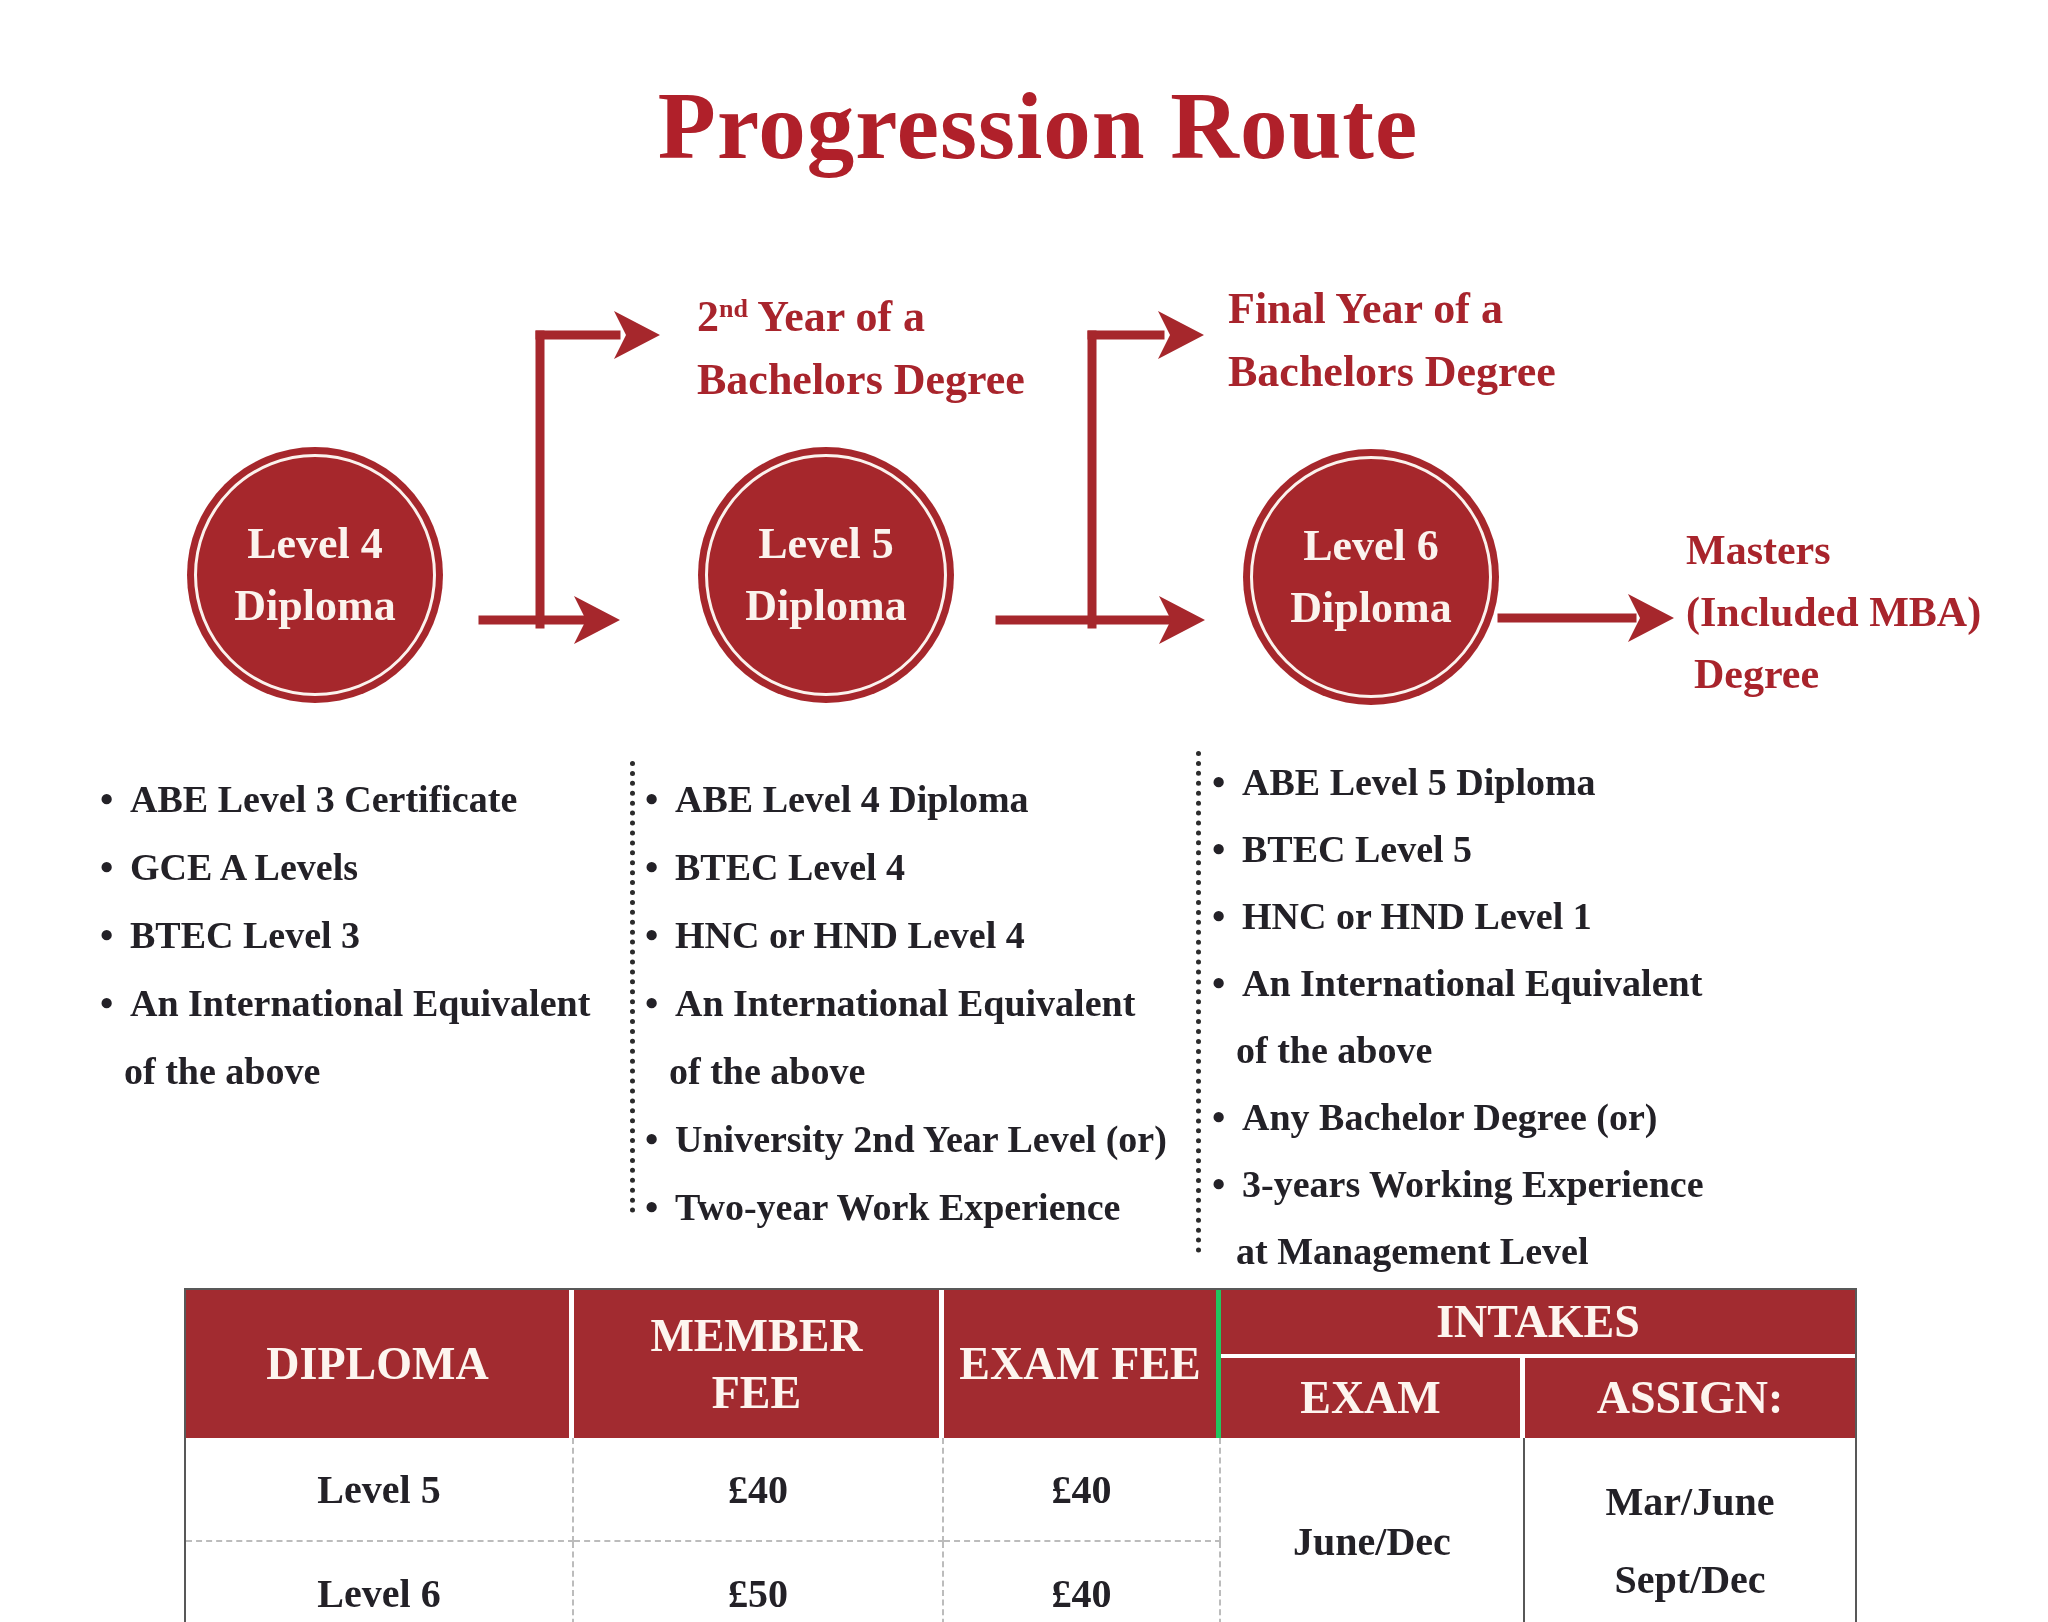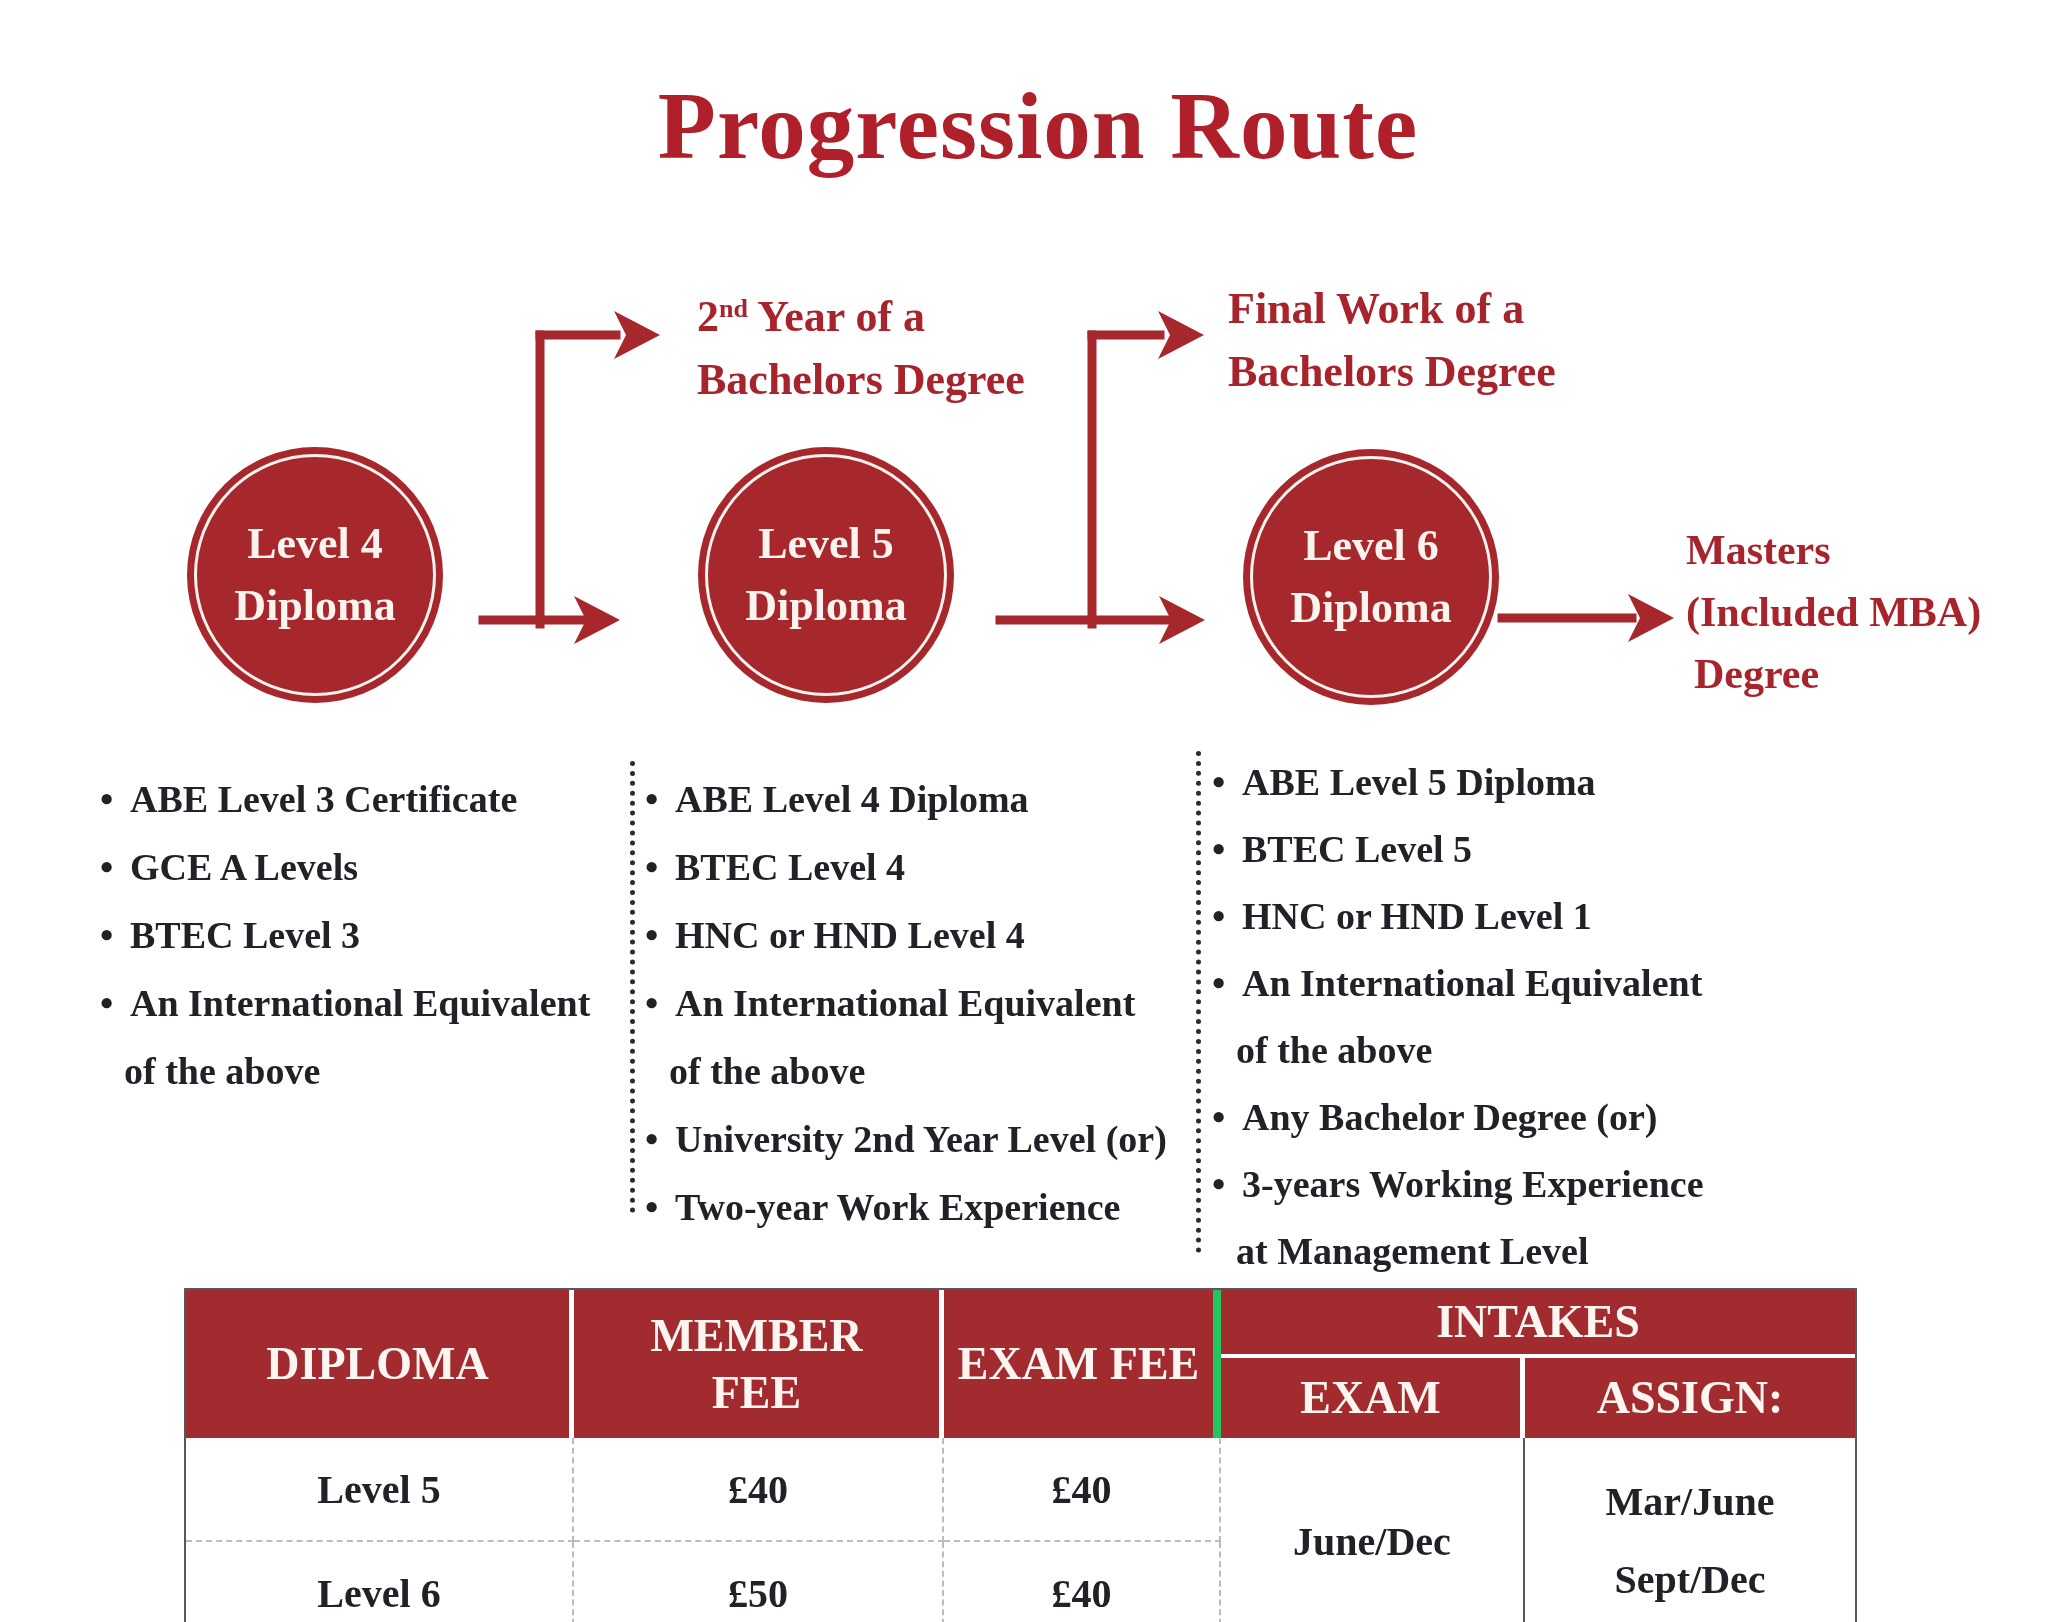--- a/index.html
+++ b/index.html
@@ -56,21 +56,21 @@
        grid-template-columns:388px 370px 277px 304px 330px;
        grid-template-rows:68px 80px 104px 102px;
        border:2px solid #585858;background:#ffffff;}
   .th{background:#a22b30;color:#fdf5ef;font-weight:bold;font-size:46px;
       display:flex;align-items:center;justify-content:center;text-align:center;}
   .th .wrap{display:inline-block;max-width:255px;line-height:1.25;}
   .td{display:flex;align-items:center;justify-content:center;text-align:center;
       color:#232127;font-weight:bold;font-size:40px;background:#ffffff;}
   .h-diploma{grid-column:1;grid-row:1/3;border-right:5px solid #ffffff;}
   .h-member {grid-column:2;grid-row:1/3;border-right:5px solid #ffffff;}
-  .h-examfee{grid-column:3;grid-row:1/3;border-right:8px solid #22c55e;}
+  .h-examfee{grid-column:3;grid-row:1/3;border-right:5px solid #22c55e;}
   .h-intakes{grid-column:4/6;grid-row:1;border-bottom:4px solid #ffffff;}
   .h-exam   {grid-column:4;grid-row:2;border-right:5px solid #ffffff;}
   .h-assign {grid-column:5;grid-row:2;}
   .c-r1c1{grid-column:1;grid-row:3;border-right:2px dashed #bcbcbc;border-bottom:2px dashed #bcbcbc;}
   .c-r1c2{grid-column:2;grid-row:3;border-right:2px dashed #bcbcbc;border-bottom:2px dashed #bcbcbc;}
   .c-r1c3{grid-column:3;grid-row:3;border-right:2px dashed #bcbcbc;border-bottom:2px dashed #bcbcbc;}
   .c-r2c1{grid-column:1;grid-row:4;border-right:2px dashed #bcbcbc;}
   .c-r2c2{grid-column:2;grid-row:4;border-right:2px dashed #bcbcbc;}
   .c-r2c3{grid-column:3;grid-row:4;border-right:2px dashed #bcbcbc;}
   .c-junedec{grid-column:4;grid-row:3/5;border-right:2px solid #575757;}
@@ -116,21 +116,21 @@
     <span>Level 6</span>
     <span>Diploma</span>
   </div>
 
   <div class="branch-label" id="label-2nd">
     <div><span>2</span><span class="sup">nd</span><span> Year of a</span></div>
     <div>Bachelors Degree</div>
   </div>
 
   <div class="branch-label" id="label-final">
-    <div>Final Work of a</div>
+    <div>Final Year of a</div>
     <div>Bachelors Degree</div>
   </div>
 
   <div class="branch-label" id="label-masters">
     <div>Masters</div>
     <div>(Included MBA)</div>
     <div class="ml3">Degree</div>
   </div>
 
   <div class="req-list" id="req-l4">

